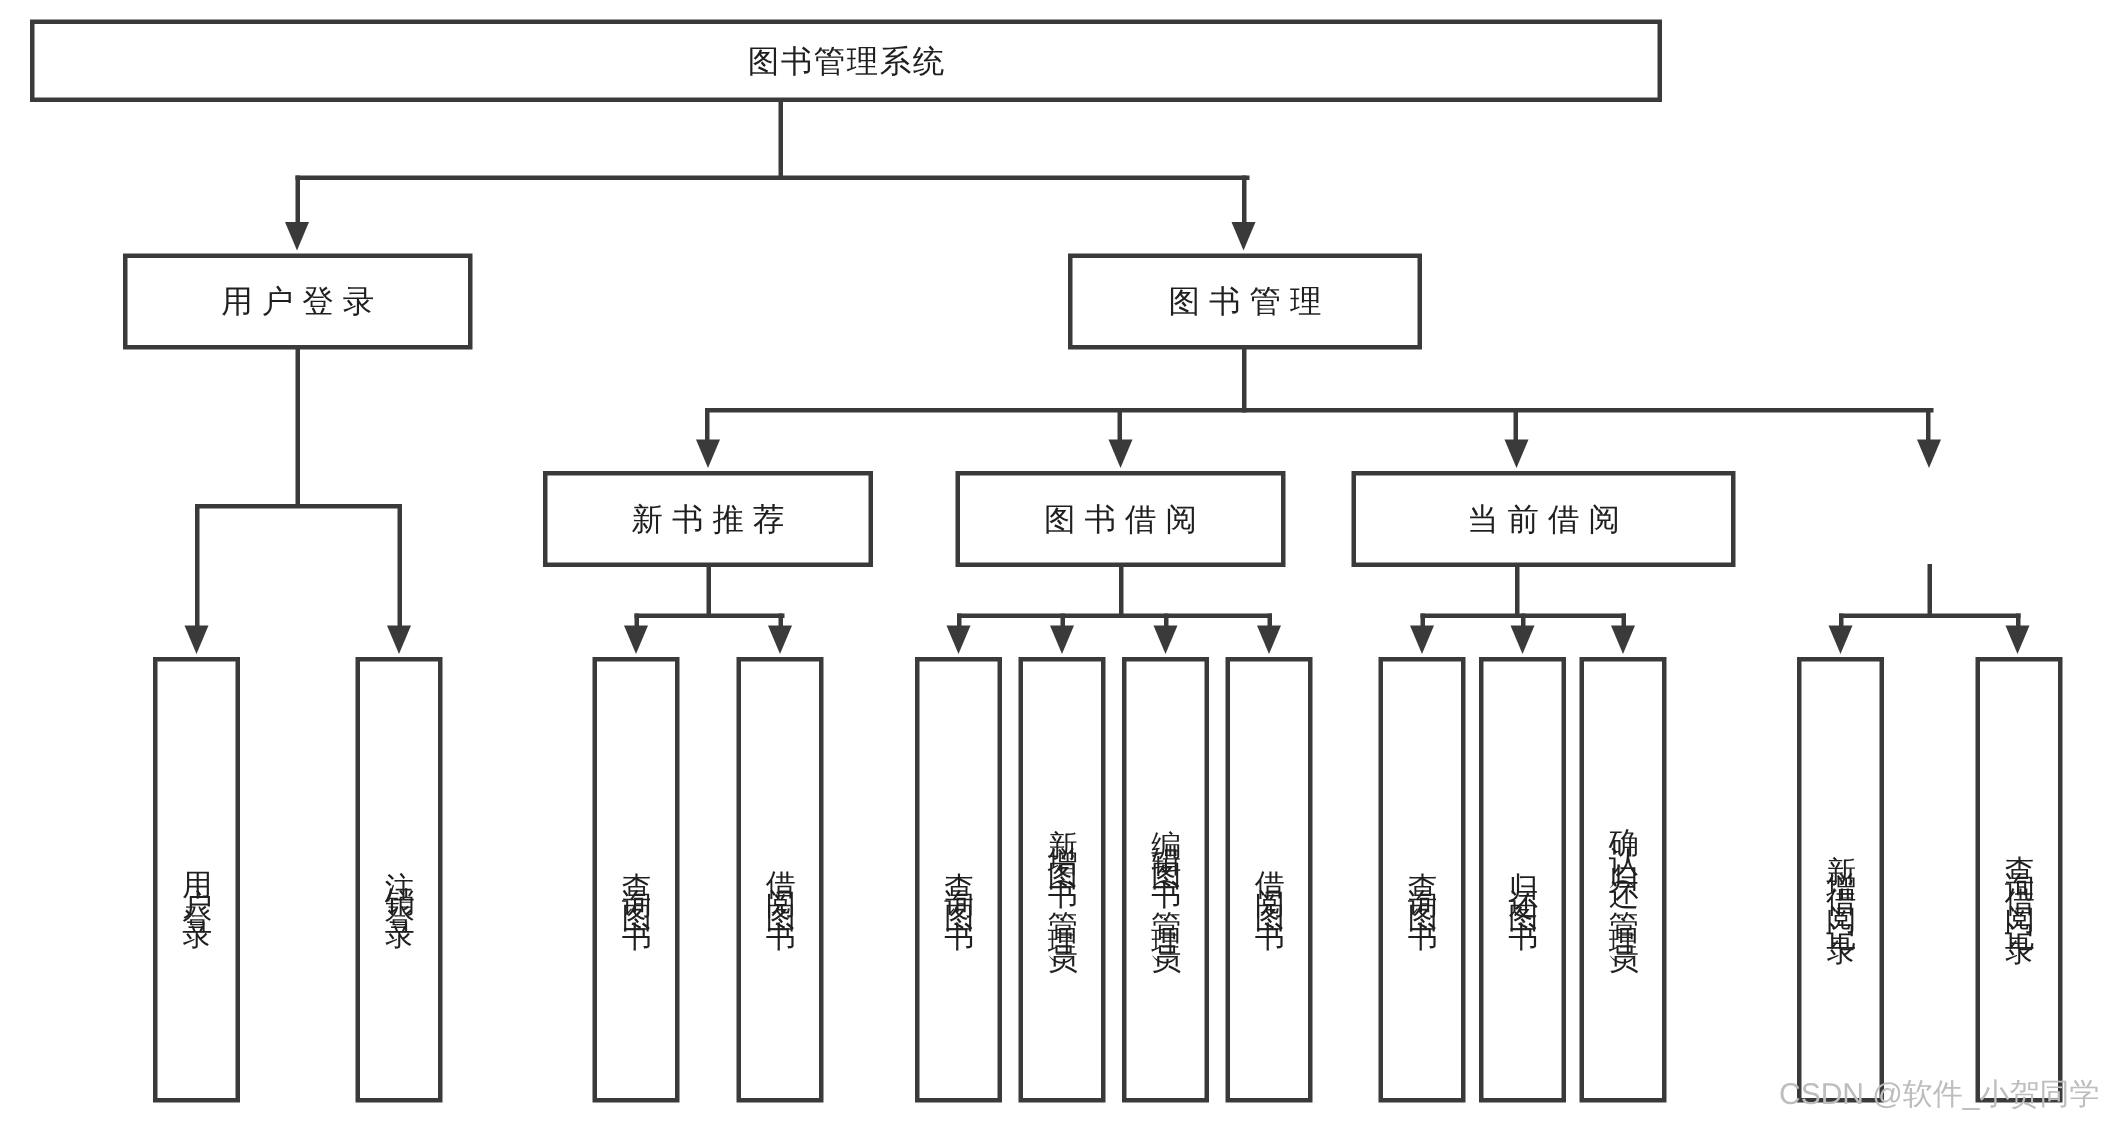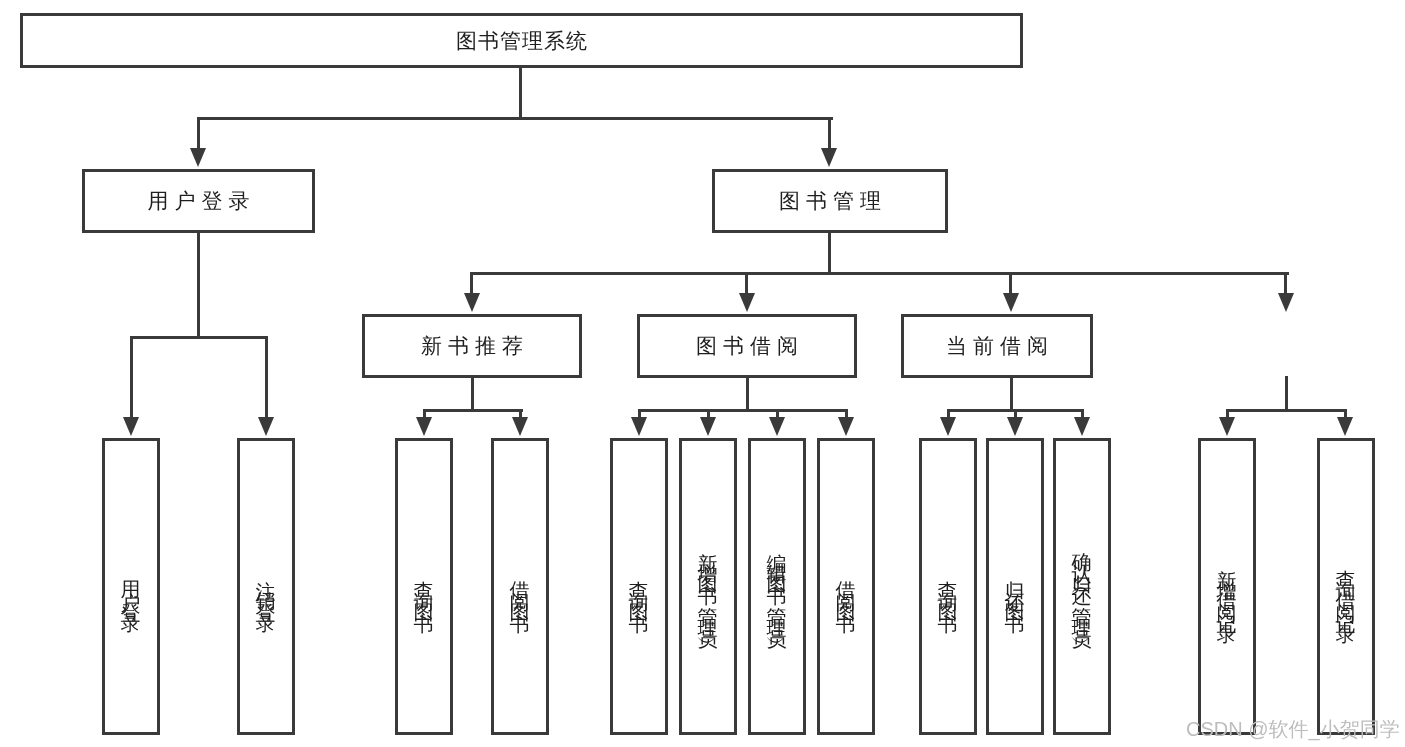--- a/index.html
+++ b/index.html
@@ -46,38 +46,38 @@
     color:var(--color-watermark);
     white-space:nowrap;
     z-index:5;
   }
 </style>
 </head>
 <body>
 
 <div class="diagram">
 
-  <div class="box" style="left:20px;top:13px;width:1003px;height:55px;">
+  <div class="box" style="left:20px;top:13px;width:1088px;height:55px;">
     <span class="title-label">图书管理系统</span>
   </div>
 
   <div class="box" style="left:82px;top:169px;width:233px;height:64px;">
     <span class="h-label">用户登录</span>
   </div>
   <div class="box" style="left:712px;top:169px;width:236px;height:64px;">
     <span class="h-label">图书管理</span>
   </div>
 
   <div class="box" style="left:637px;top:314px;width:220px;height:64px;">
     <span class="h-label">图书借阅</span>
   </div>
   <div class="box" style="left:362px;top:314px;width:220px;height:64px;">
     <span class="h-label">新书推荐</span>
   </div>
-  <div class="box" style="left:901px;top:314px;width:192px;height:64px;">
+  <div class="box" style="left:901px;top:314px;width:256px;height:64px;">
     <span class="h-label">当前借阅</span>
   </div>
 
   <div class="box leaf" style="left:102px;top:438px;width:58px;height:297px;">
     <span>用户登录</span>
   </div>
   <div class="box leaf" style="left:237px;top:438px;width:58px;height:297px;">
     <span>注销登录</span>
   </div>
 

